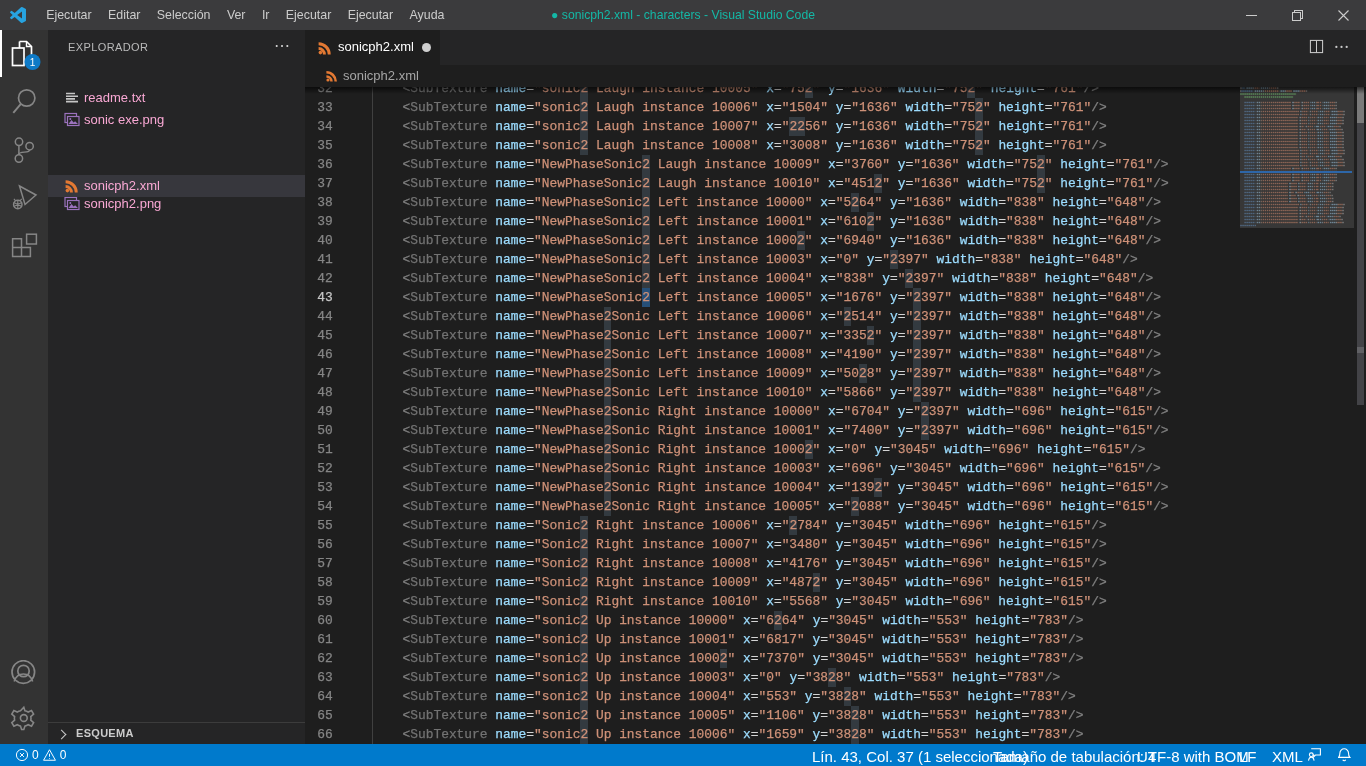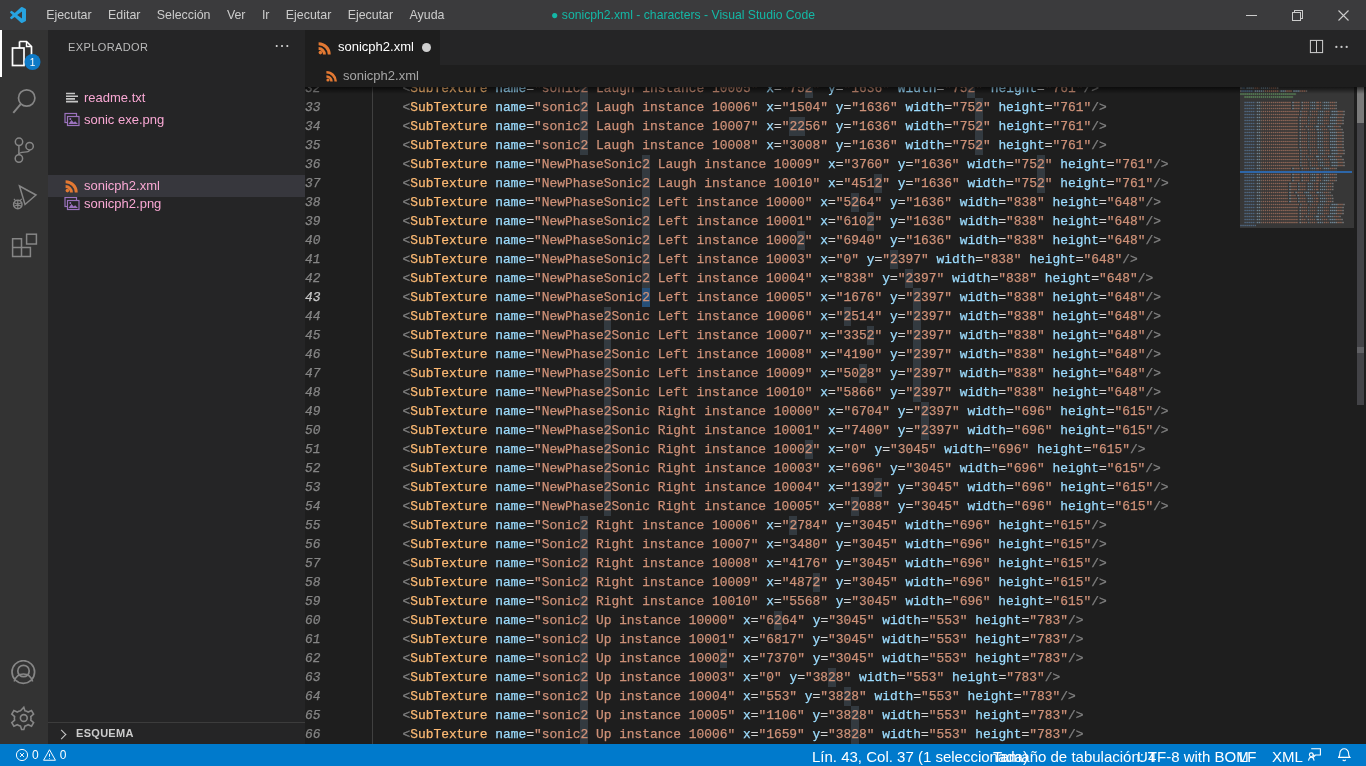--- a/index.html
+++ b/index.html
@@ -46,25 +46,25 @@
 #tab1 .lbl { position:absolute; left:33px; top:9px; }
 #tab1 .dot { position:absolute; right:9px; top:13px; width:9px; height:9px; border-radius:50%; background:#d0d0d0; }
 #tabactions { position:absolute; right:17px; top:9px; color:#cccccc; display:flex; gap:10px; }
 #breadcrumb { position:absolute; left:0; top:35px; width:1061px; height:22px; background:#1e1e1e; }
 #breadcrumb .icon { position:absolute; left:20px; top:4px; width:14px; height:14px; }
 #breadcrumb .lbl { position:absolute; left:38px; top:3px; font-size:13px; color:#a5a5a5; }
 
 #codewrap { position:absolute; left:0; top:57px; width:1061px; height:657px; overflow:hidden; }
 #codeinner { position:absolute; left:0; top:-8px; width:1061px; }
 .row { position:relative; height:19px; white-space:pre; font-family:"Liberation Mono", monospace; font-size:12.9px; line-height:19px; -webkit-text-stroke:0.25px; }
-.ln { position:absolute; left:0; top:0; width:40px; text-align:left; color:#858585;font-style:italic; }
+.ln { position:absolute; left:0; top:0; width:40px; text-align:center; color:#858585; }
 .ln.act { color:#c6c6c6; }
 .lc { position:absolute; left:66.5px; top:0; }
 .pu { color:#808080; }
-.tg { color:#fdba74; }
+.tg { color:#737373; }
 .at { color:#9cdcfe; }
 .eq { color:#d4d4d4; }
 .st { color:#ce9178; }
 .oc { background:#333a40; display:inline-block; height:19px; }
 .sel { background:#264f78; display:inline-block; height:19px; }
 #indentguide { position:absolute; left:66.5px; top:0; width:1px; height:657px; background:#404040; }
 #topshadow { position:absolute; left:0; top:0; width:1061px; height:7px;
   background:linear-gradient(to bottom, rgba(0,0,0,0.62), rgba(0,0,0,0)); z-index:5; }
 
 

